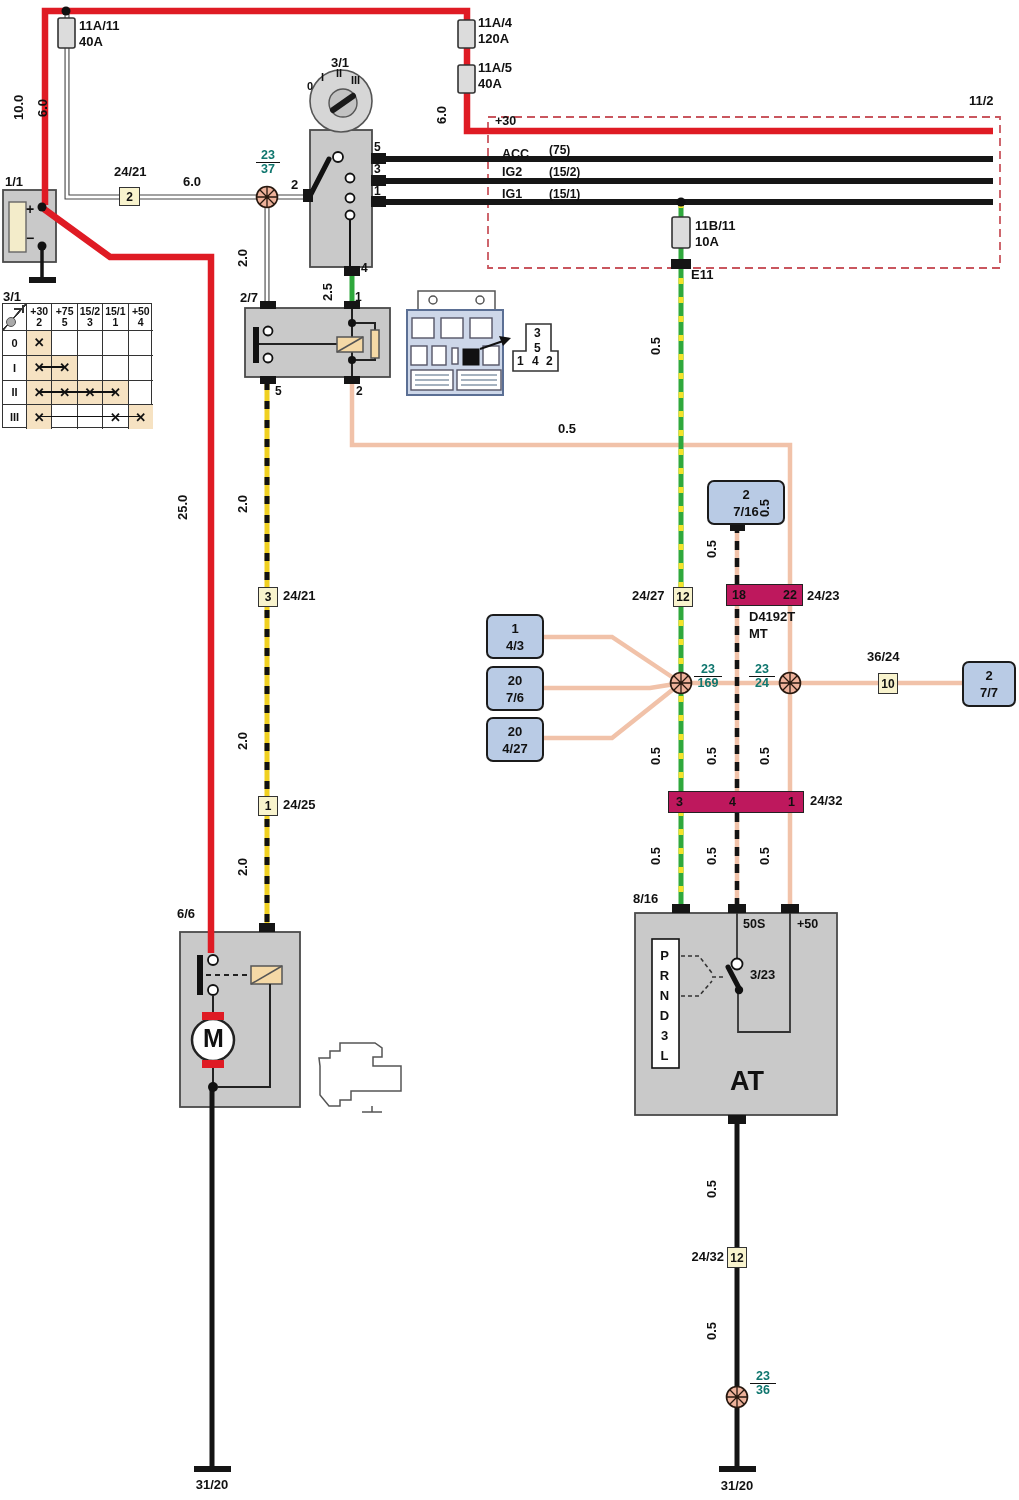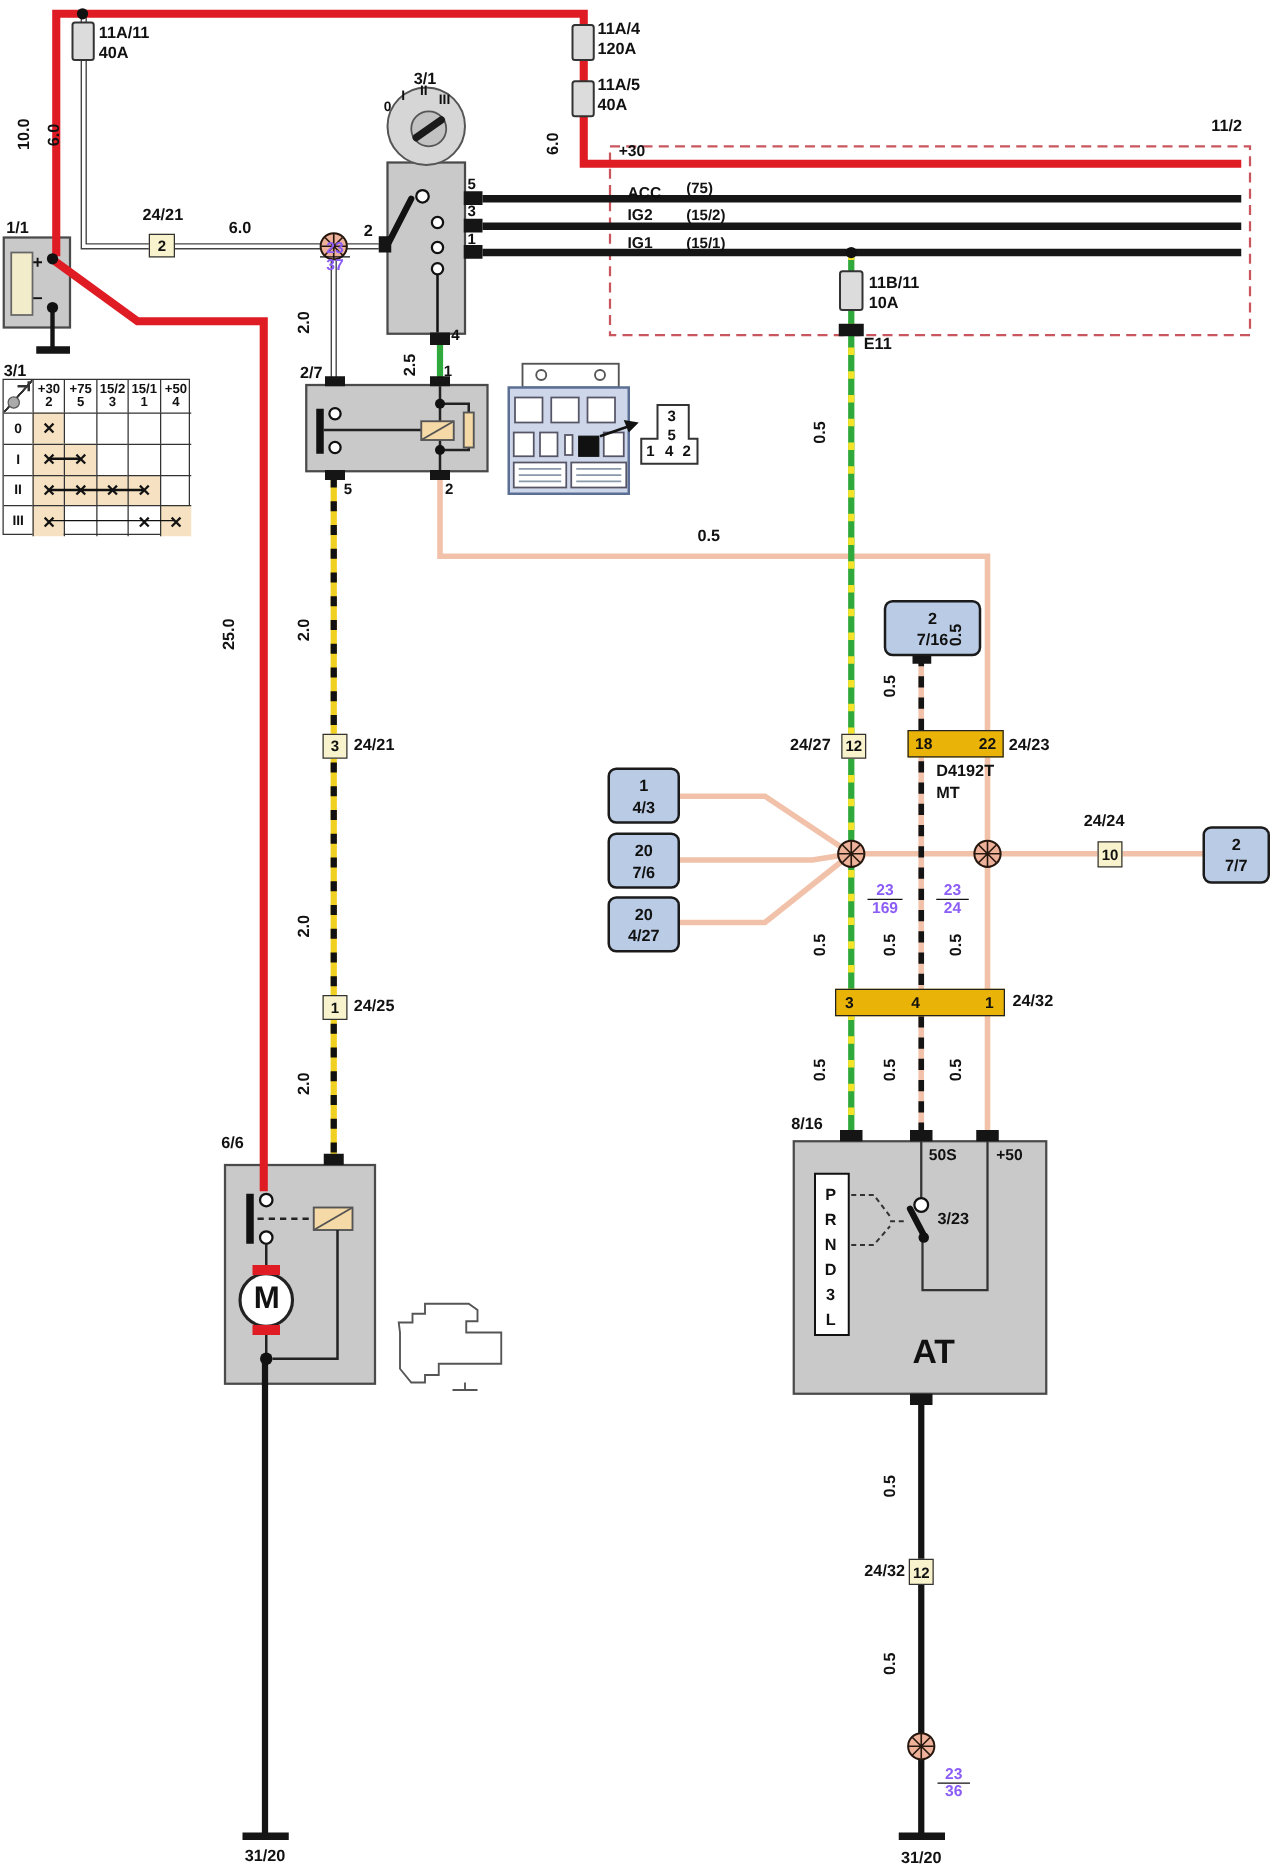--- a/index.html
+++ b/index.html
@@ -11,25 +11,25 @@
   .s12{font-size:12px;line-height:12px;}
   .s11{font-size:11px;line-height:11px;}
   .s125{font-size:12.5px;line-height:12.5px;}
   .vr{transform:rotate(-90deg);transform-origin:0 100%;}
   .pbox{position:absolute;background:#f8f3cd;border:1.6px solid #333;box-sizing:border-box;
         display:flex;align-items:center;justify-content:center;
         font:700 12px "Liberation Sans",sans-serif;color:#111;}
   .bluebox{position:absolute;background:#b9cbe5;border:2px solid #1b1b1b;border-radius:7px;
         box-sizing:border-box;display:flex;flex-direction:column;align-items:center;
         justify-content:center;font:700 13px "Liberation Sans",sans-serif;color:#111;line-height:17px;}
-  .strip{position:absolute;background:#eab308;border:1.6px solid #222;box-sizing:border-box;
+  .strip{position:absolute;background:#be185d;border:1.6px solid #222;box-sizing:border-box;
         font:700 12.5px "Liberation Sans",sans-serif;color:#111;}
   .strip span{position:absolute;top:3px;}
   .frac{position:absolute;text-align:center;font:700 12.5px "Liberation Sans",sans-serif;
-        color:#8b5cf6;line-height:13px;margin-top:43px;}
+        color:#0f766e;line-height:13px;}
   .frac .t{display:block;border-bottom:1.6px solid #111;padding:0 2px;}
   .frac .b{display:block;padding:0 2px;}
   
   .ptable{position:absolute;left:2px;top:303px;width:150px;height:125px;
           border:1.6px solid #333;box-sizing:border-box;background:#fff;}
   .ptable .cell{position:absolute;border-left:1px solid #333;border-top:1px solid #333;
           box-sizing:border-box;display:flex;align-items:center;justify-content:center;
           font:700 11px "Liberation Sans",sans-serif;color:#111;}
   .ptable .hdr{flex-direction:column;line-height:11px;font-size:10.5px;}
   .ptable .hl{background:#f6e2c2;}
@@ -329,21 +329,21 @@
 
 <div class="frac" style="left:694px;top:663px;width:28px">
   <span class="t">23</span>
   <span class="b">169</span>
 </div>
 <div class="frac" style="left:749px;top:663px;width:26px">
   <span class="t">23</span>
   <span class="b">24</span>
 </div>
 
-<div class="lbl" style="left:867px;top:650px">24/24</div>
+<div class="lbl" style="left:867px;top:650px">36/24</div>
 <div class="pbox" style="left:878px;top:673px;width:20px;height:21px">
       <span>10</span>
     </div>
 
 <div class="bluebox" style="left:962px;top:661px;width:54px;height:46px">
   <span>2</span>
   <span>7/7</span>
 </div>
 
 <div class="strip" style="left:668px;top:791px;width:136px;height:22px">

